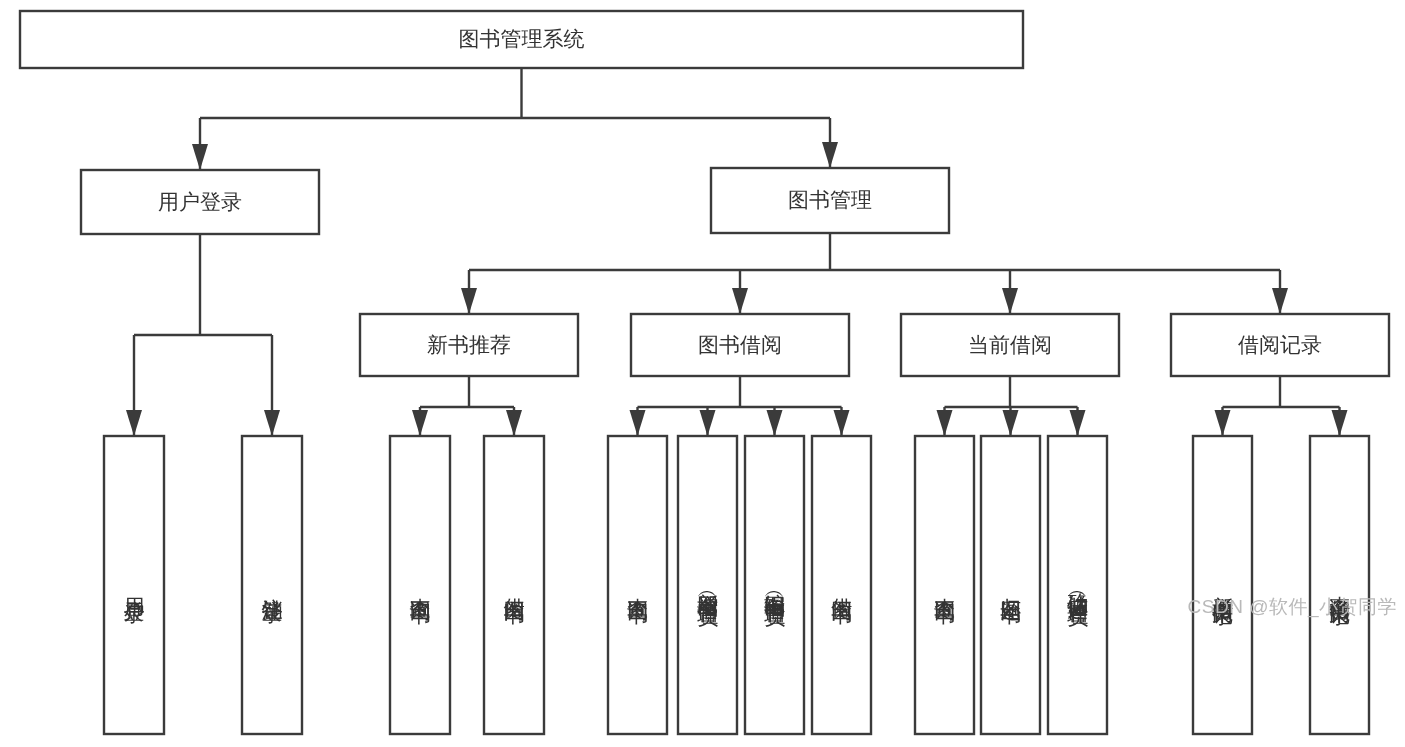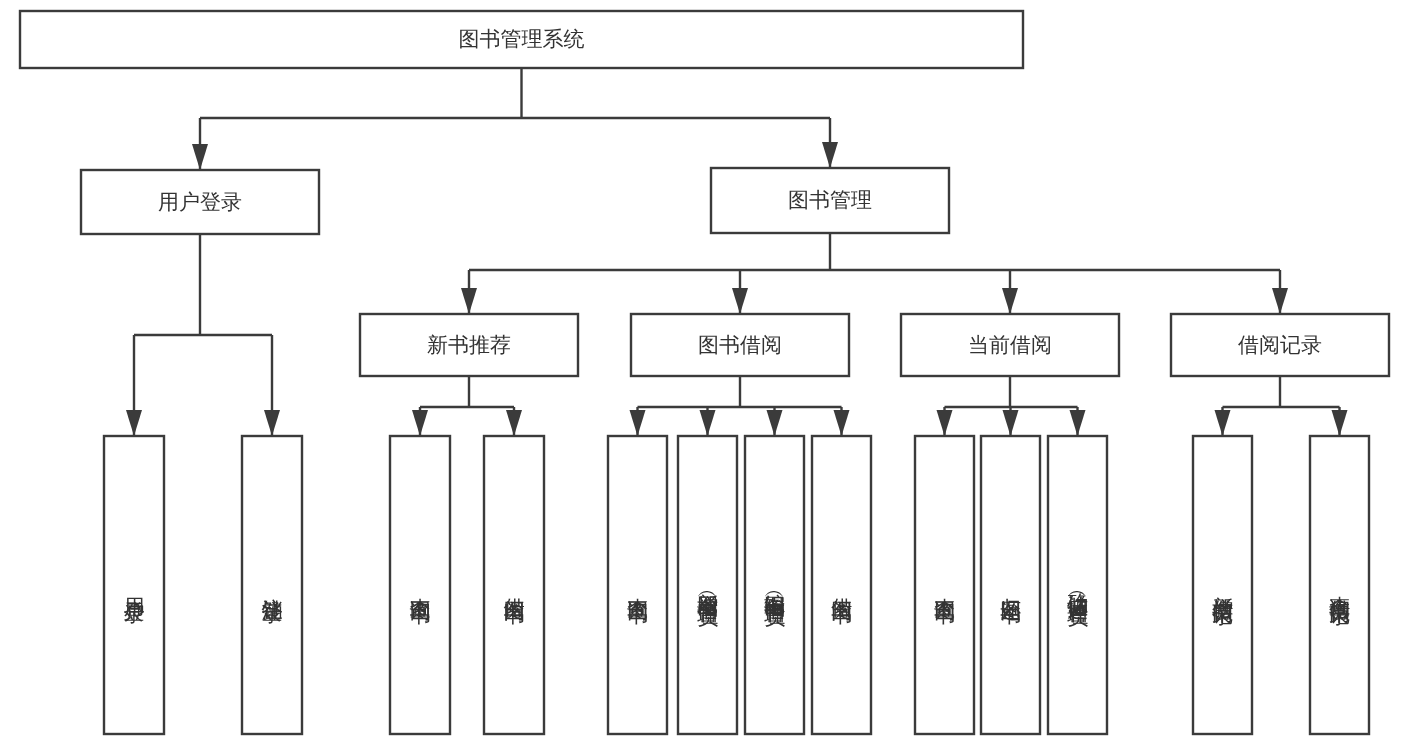--- a/index.html
+++ b/index.html
@@ -174,13 +174,14 @@
       <div class="leaf-label" style="left: 608px; top: 436px; width: 59px; height: 298px;">查询图书</div>
       <div class="leaf-label" style="left: 678px; top: 436px; width: 59px; height: 298px;">新增图书（管理员）</div>
       <div class="leaf-label" style="left: 745px; top: 436px; width: 59px; height: 298px;">编辑图书（管理员）</div>
       <div class="leaf-label" style="left: 812px; top: 436px; width: 59px; height: 298px;">借阅图书</div>
       <div class="leaf-label" style="left: 915px; top: 436px; width: 59px; height: 298px;">查询图书</div>
       <div class="leaf-label" style="left: 981px; top: 436px; width: 59px; height: 298px;">归还图书</div>
       <div class="leaf-label" style="left: 1048px; top: 436px; width: 59px; height: 298px;">确认归还（管理员）</div>
       <div class="leaf-label" style="left: 1193px; top: 436px; width: 59px; height: 298px;">新增借阅记录</div>
       <div class="leaf-label" style="left: 1310px; top: 436px; width: 59px; height: 298px;">查询借阅记录</div>
     </div>
+  <div class="watermark">CSDN @软件_小贺同学</div>
 </div>
 
 </body></html>

